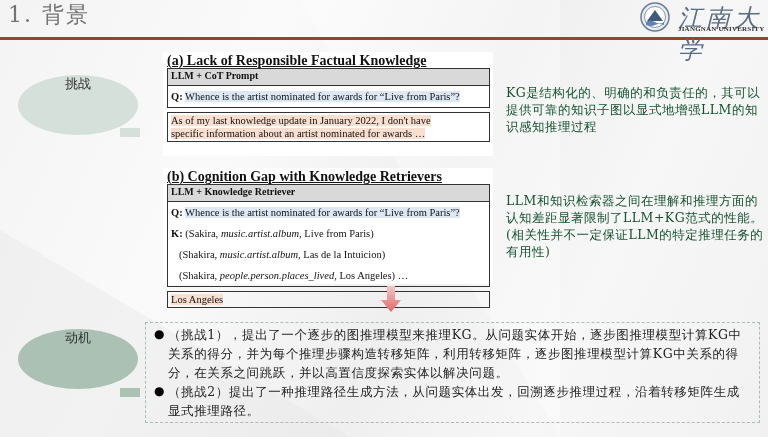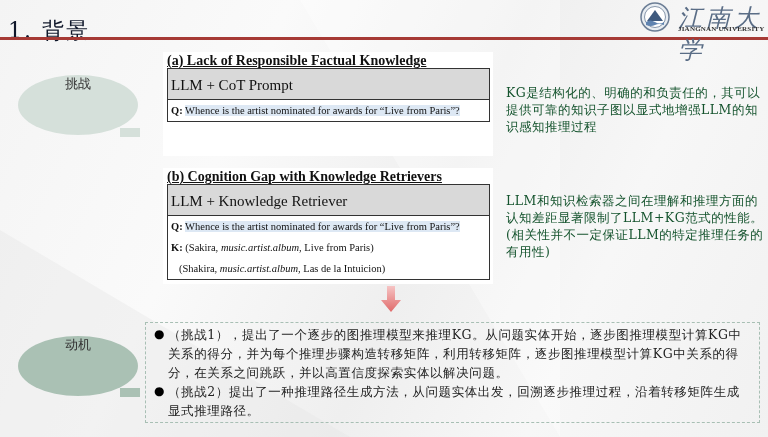--- a/index.html
+++ b/index.html
@@ -6,45 +6,45 @@
   body {
     width:768px; height:437px; overflow:hidden; position:relative;
     background: linear-gradient(115deg, #f4f4f4 0%, #fafafa 30%, #efefef 55%, #f7f7f7 75%, #f1f1f1 100%);
     font-family: "DejaVu Serif", serif;
     color:#222;
   }
   .bgshape1 { position:absolute; left:300px; top:0; width:0; height:0;
     border-left:260px solid transparent; border-top:437px solid rgba(255,255,255,0.35); }
   .bgshape2 { position:absolute; left:0; top:230px; width:0; height:0;
     border-right:350px solid transparent; border-bottom:207px solid rgba(230,230,230,0.4); }
-  .title { position:absolute; left:8px; top:16px; font-size:22px; color:#0f172a;
+  .title { position:absolute; left:8px; top:0; font-size:22px; color:#737373;
     font-family:"DejaVu Serif", serif; letter-spacing:2px; }
   .redline { position:absolute; left:0; top:37px; width:768px; height:3px; background:#a63a35; }
   .logo { position:absolute; left:640px; top:2px; width:128px; height:34px; }
   .logo-emblem { position:absolute; left:0; top:0; width:30px; height:30px; }
   .logo-cn { position:absolute; left:38px; top:0; font-size:24px; color:#5a6d86; font-style:italic;
     font-family:"DejaVu Serif", serif; letter-spacing:4px; }
   .logo-en { position:absolute; left:38px; top:23px; font-size:7px; color:#333;
     font-family:"Liberation Serif", serif; font-weight:bold; letter-spacing:0.2px; }
 
   .bubble { position:absolute; border-radius:50%; background:#d5e0da;
     display:flex; justify-content:center;
     font-size:13px; color:#333; font-family:"DejaVu Serif", serif; }
   .bubble-tail { position:absolute; height:9px; }
   .b1 { left:18px; top:75px; width:120px; height:60px; background:#d5e0da; }
   .b1t { left:120px; top:128px; width:20px; background:#d5e0da; }
-  .b2 { left:18px; top:336px; width:120px; height:60px; background:#aac1b4; }
+  .b2 { left:18px; top:329px; width:120px; height:60px; background:#aac1b4; }
   .b2t { left:120px; top:388px; width:20px; background:#aac1b4; }
 
   .fig { position:absolute; background:#fff; font-family:"Liberation Serif", serif; color:#111; }
   .fig-a { left:163px; top:52px; width:330px; height:104px; }
   .fig-b { left:163px; top:168px; width:330px; height:116px; }
   .fig-title { font-weight:bold; font-size:14px; text-decoration:underline; padding:1px 2px 0 4px; height:15px;font-family:Liberation Serif, serif; }
   .box { border:1.3px solid #333; margin:0 3px 0 4px; }
-  .box-head { background:#d9d9d9; border-bottom:1.3px solid #333; font-weight:normal; font-size:15px; padding:8px 3px; height:14px; }
+  .box-head { background:#d9d9d9; border-bottom:1.3px solid #333; font-weight:bold; font-size:10px; padding:1px 3px; height:14px; }
   .line { font-size:10.5px; padding:4px 3px; height:13px; line-height:13px; white-space:nowrap; }
   .q-hl { background:#dde8f4; }
   .ans-box { border:1.3px solid #333; margin:4px 3px 0 4px; padding:1px 3px; font-size:10.5px; line-height:13px; }
   .ans-hl { background:#f9dfcf; }
   .indent { padding-left:11px; }
   i { font-style:italic; }
   b { font-weight:bold; }
 
   .note { position:absolute; font-size:12.5px; line-height:17px; color:#14532d; font-family:"DejaVu Serif", serif; letter-spacing:0.5px; }
   .note1 { left:506px; top:84px; width:262px; }
@@ -81,31 +81,39 @@
 <div class="bubble b1">
   <span>挑战</span>
 </div>
 
 <div class="fig fig-a">
   <div class="fig-title">(a) Lack of Responsible Factual Knowledge</div>
   <div class="box">
     <div class="box-head">LLM + CoT Prompt</div>
     <div class="line"><b>Q:</b> <span class="q-hl">Whence is the artist nominated for awards for “Live from Paris”?</span></div>
   </div>
+  <div class="ans-box">
+    <div><span class="ans-hl">As of my last knowledge update in January 2022, I don't have</span></div>
+    <div><span class="ans-hl">specific information about an artist nominated for awards …</span></div>
+  </div>
 </div>
 
 <div class="note note1">KG是结构化的、明确的和负责任的，其可以提供可靠的知识子图以显式地增强LLM的知识感知推理过程</div>
 
 <div class="fig fig-b">
   <div class="fig-title">(b) Cognition Gap with Knowledge Retrievers</div>
   <div class="box">
     <div class="box-head">LLM + Knowledge Retriever</div>
     <div class="line"><b>Q:</b> <span class="q-hl">Whence is the artist nominated for awards for “Live from Paris”?</span></div>
     <div class="line"><b>K:</b> <span>(Sakira, </span><i>music.artist.album</i><span>, Live from Paris)</span></div>
     <div class="line indent"><span>(Shakira, </span><i>music.artist.album</i><span>, Las de la Intuicion)</span></div>
+    <div class="line indent"><span>(Shakira, </span><i>people.person.places_lived</i><span>, Los Angeles) …</span></div>
+  </div>
+  <div class="ans-box">
+    <span class="ans-hl">Los Angeles</span>
   </div>
 </div>
 
 <div class="note note2">LLM和知识检索器之间在理解和推理方面的认知差距显著限制了LLM+KG范式的性能。(相关性并不一定保证LLM的特定推理任务的有用性)</div>
 
 <svg class="arrow" viewBox="0 0 20 26">
   <defs>
       <linearGradient id="ag" x1="0" y1="0" x2="0" y2="1">
     <stop offset="0" stop-color="#f6c4c4"></stop>
         <stop offset="1" stop-color="#e06a6a"></stop>

